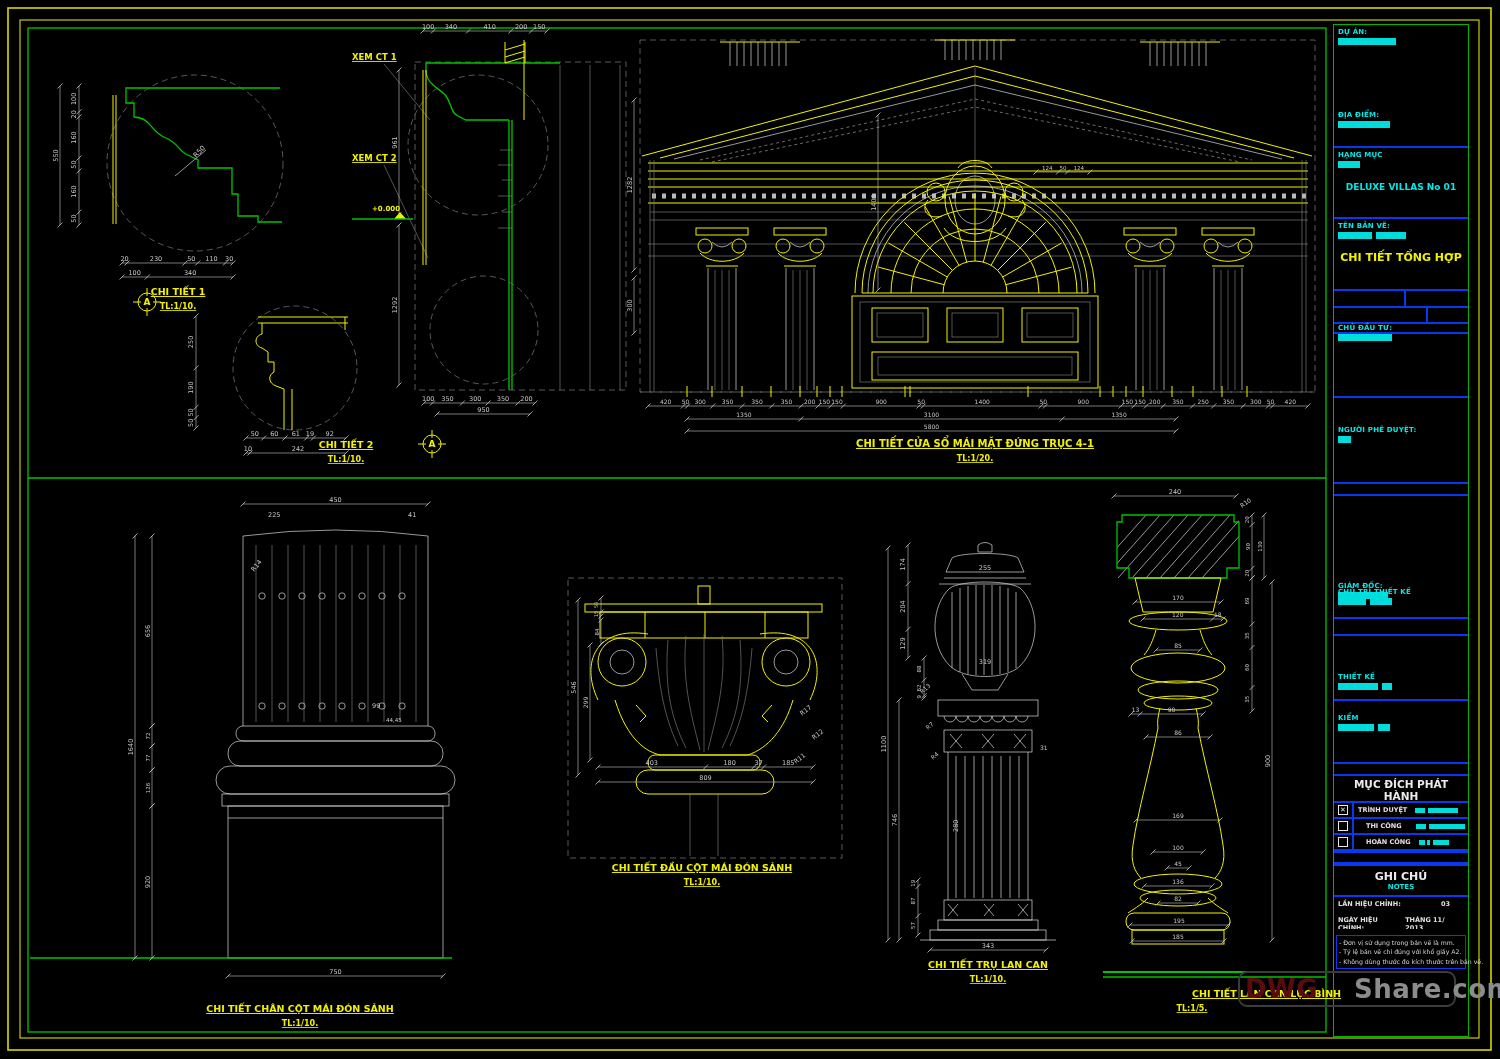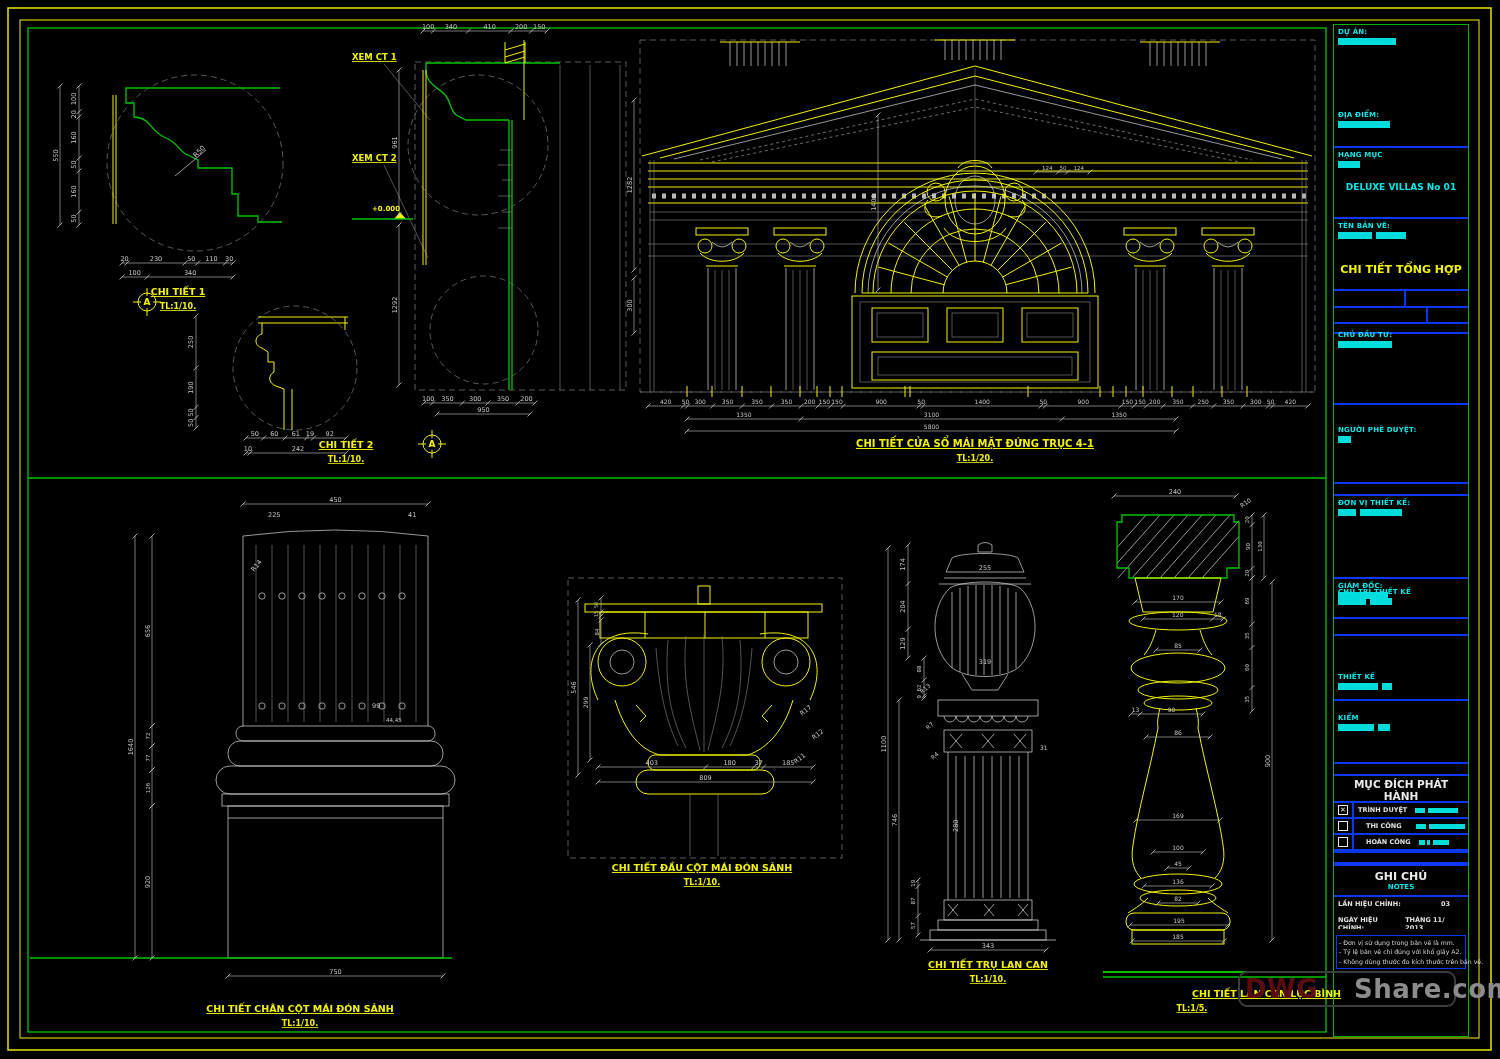--- a/index.html
+++ b/index.html
@@ -787,51 +787,44 @@
     <div class="cl">HẠNG MỤC</div>
     <div class="bar" style="width:22px;"></div>
     <div class="ctr proj" style="margin-top:14px;">DELUXE VILLAS No 01</div>
   </div>
   <div class="sec" style="top:194px;height:72px;">
     <div class="cl">TÊN BẢN VẼ:</div>
     <div style="display:flex;gap:4px;">
           <div class="bar" style="width:34px;"></div>
           <div class="bar" style="width:30px;"></div>
         </div>
-    <div class="ctr dtt" style="margin-top:24px;">CHI TIẾT TỔNG HỢP</div>
+    <div class="ctr dtt" style="margin-top:12px;">CHI TIẾT TỔNG HỢP</div>
   </div>
   <div class="sec split" style="top:266px;height:17px;">
     <div style="width:70px;"><span class="cl">SỐ BẢN VẼ</span>
       
     </div>
     <div class="wt" style="font-size:7px;"><span>KT:</span> <span style="color:#f2f200;text-decoration:underline;">42</span> <span>/48</span></div>
   </div>
   <div class="sec split" style="top:283px;height:16px;">
     <div style="width:70px;"><span class="cl" style="font-size:6.5px;">NGÀY PHÁT HÀNH</span>
       
     </div>
     <div class="wt" style="font-size:7px;margin-left:32px;">10/2013</div>
   </div>
   <div class="sec" style="top:299px;height:10px;"></div>
-  <div class="sec" style="top:303px;height:77px;">
+  <div class="sec" style="top:296px;height:77px;">
     <div class="cl">CHỦ ĐẦU TƯ:</div>
     <div class="bar" style="width:54px;"></div>
   </div>
   <div class="sec" style="top:398px;height:61px;">
     <div class="cl">NGƯỜI PHÊ DUYỆT:</div>
     <div class="bar" style="width:13px;"></div>
   </div>
   <div class="sec" style="top:459px;height:12px;"></div>
-  <div class="sec" style="top:471px;height:83px;">
-    <div class="cl">ĐƠN VỊ THIẾT KẾ:</div>
-    <div style="display:flex;gap:4px;">
-          <div class="bar" style="width:18px;"></div>
-          <div class="bar" style="width:42px;"></div>
-        </div>
-  </div>
   <div class="sec" style="top:554px;height:40px;">
     <div class="cl">GIÁM ĐỐC:</div>
     <div class="bar" style="width:50px;"></div>
   </div>
   <div class="sec" style="top:560px;height:51px;">
     <div class="cl">CHỦ TRÌ THIẾT KẾ</div>
     <div style="display:flex;gap:4px;">
           <div class="bar" style="width:28px;"></div>
           <div class="bar" style="width:22px;"></div>
         </div>

